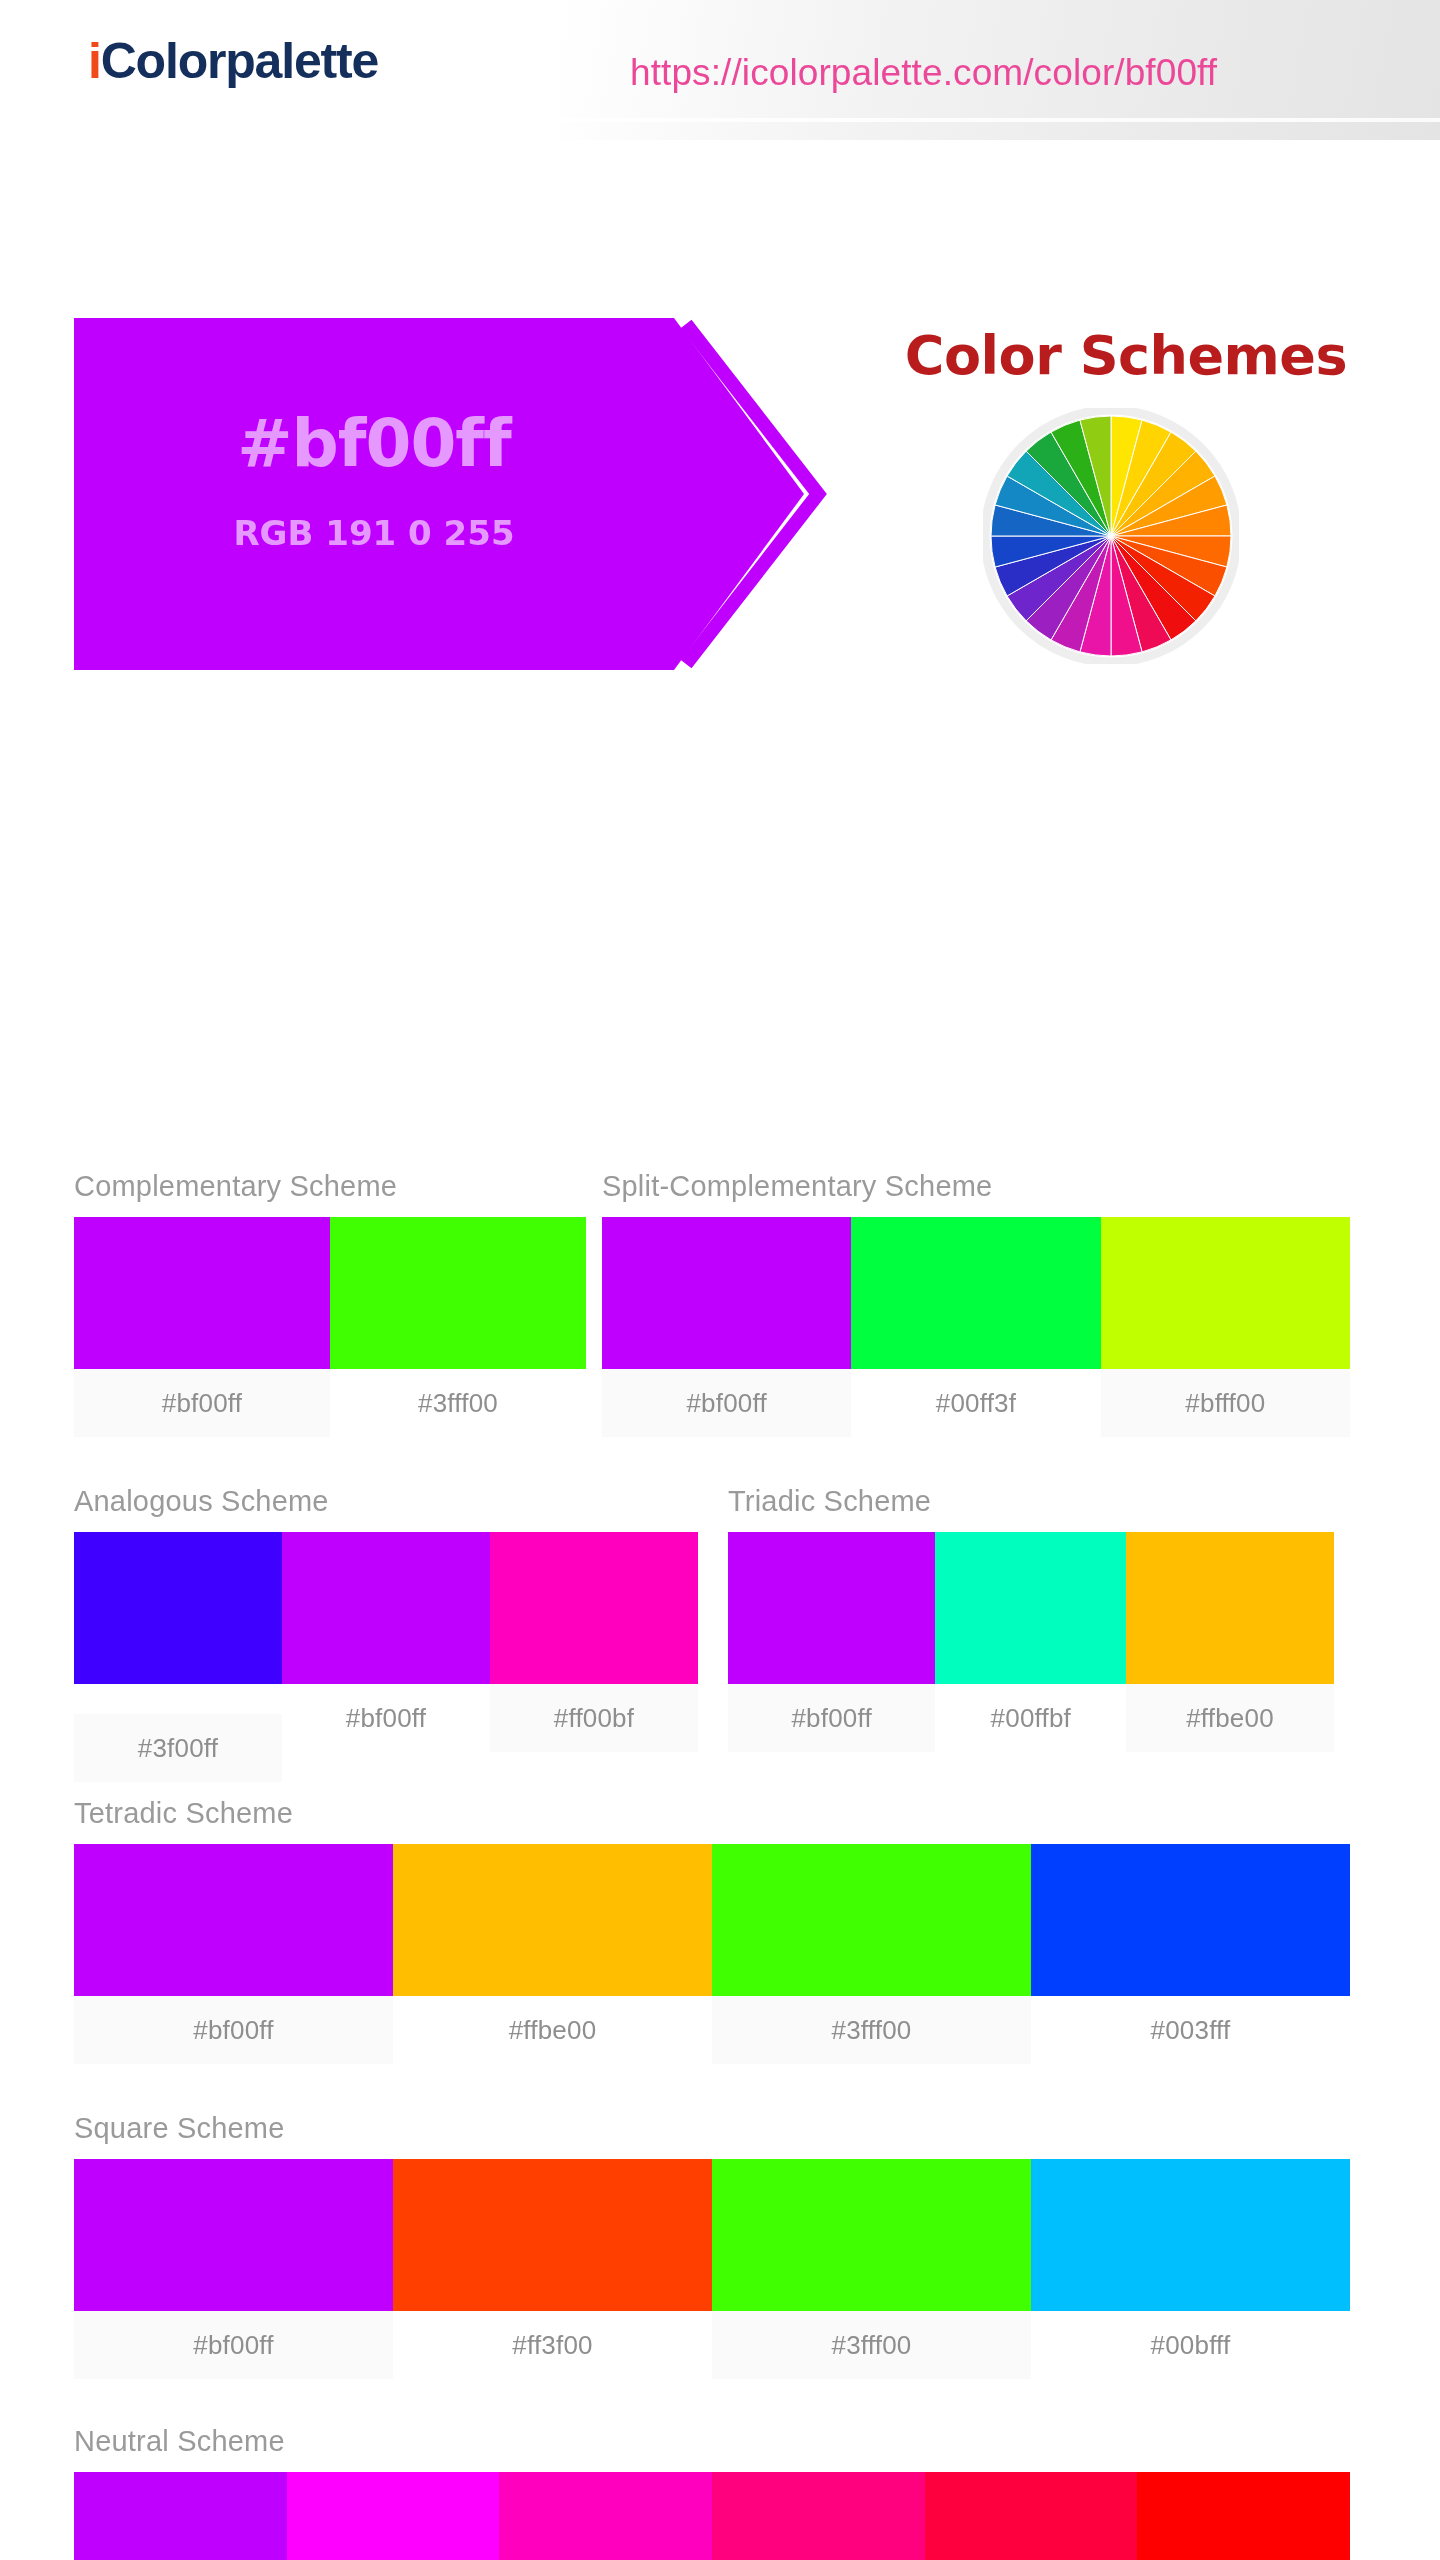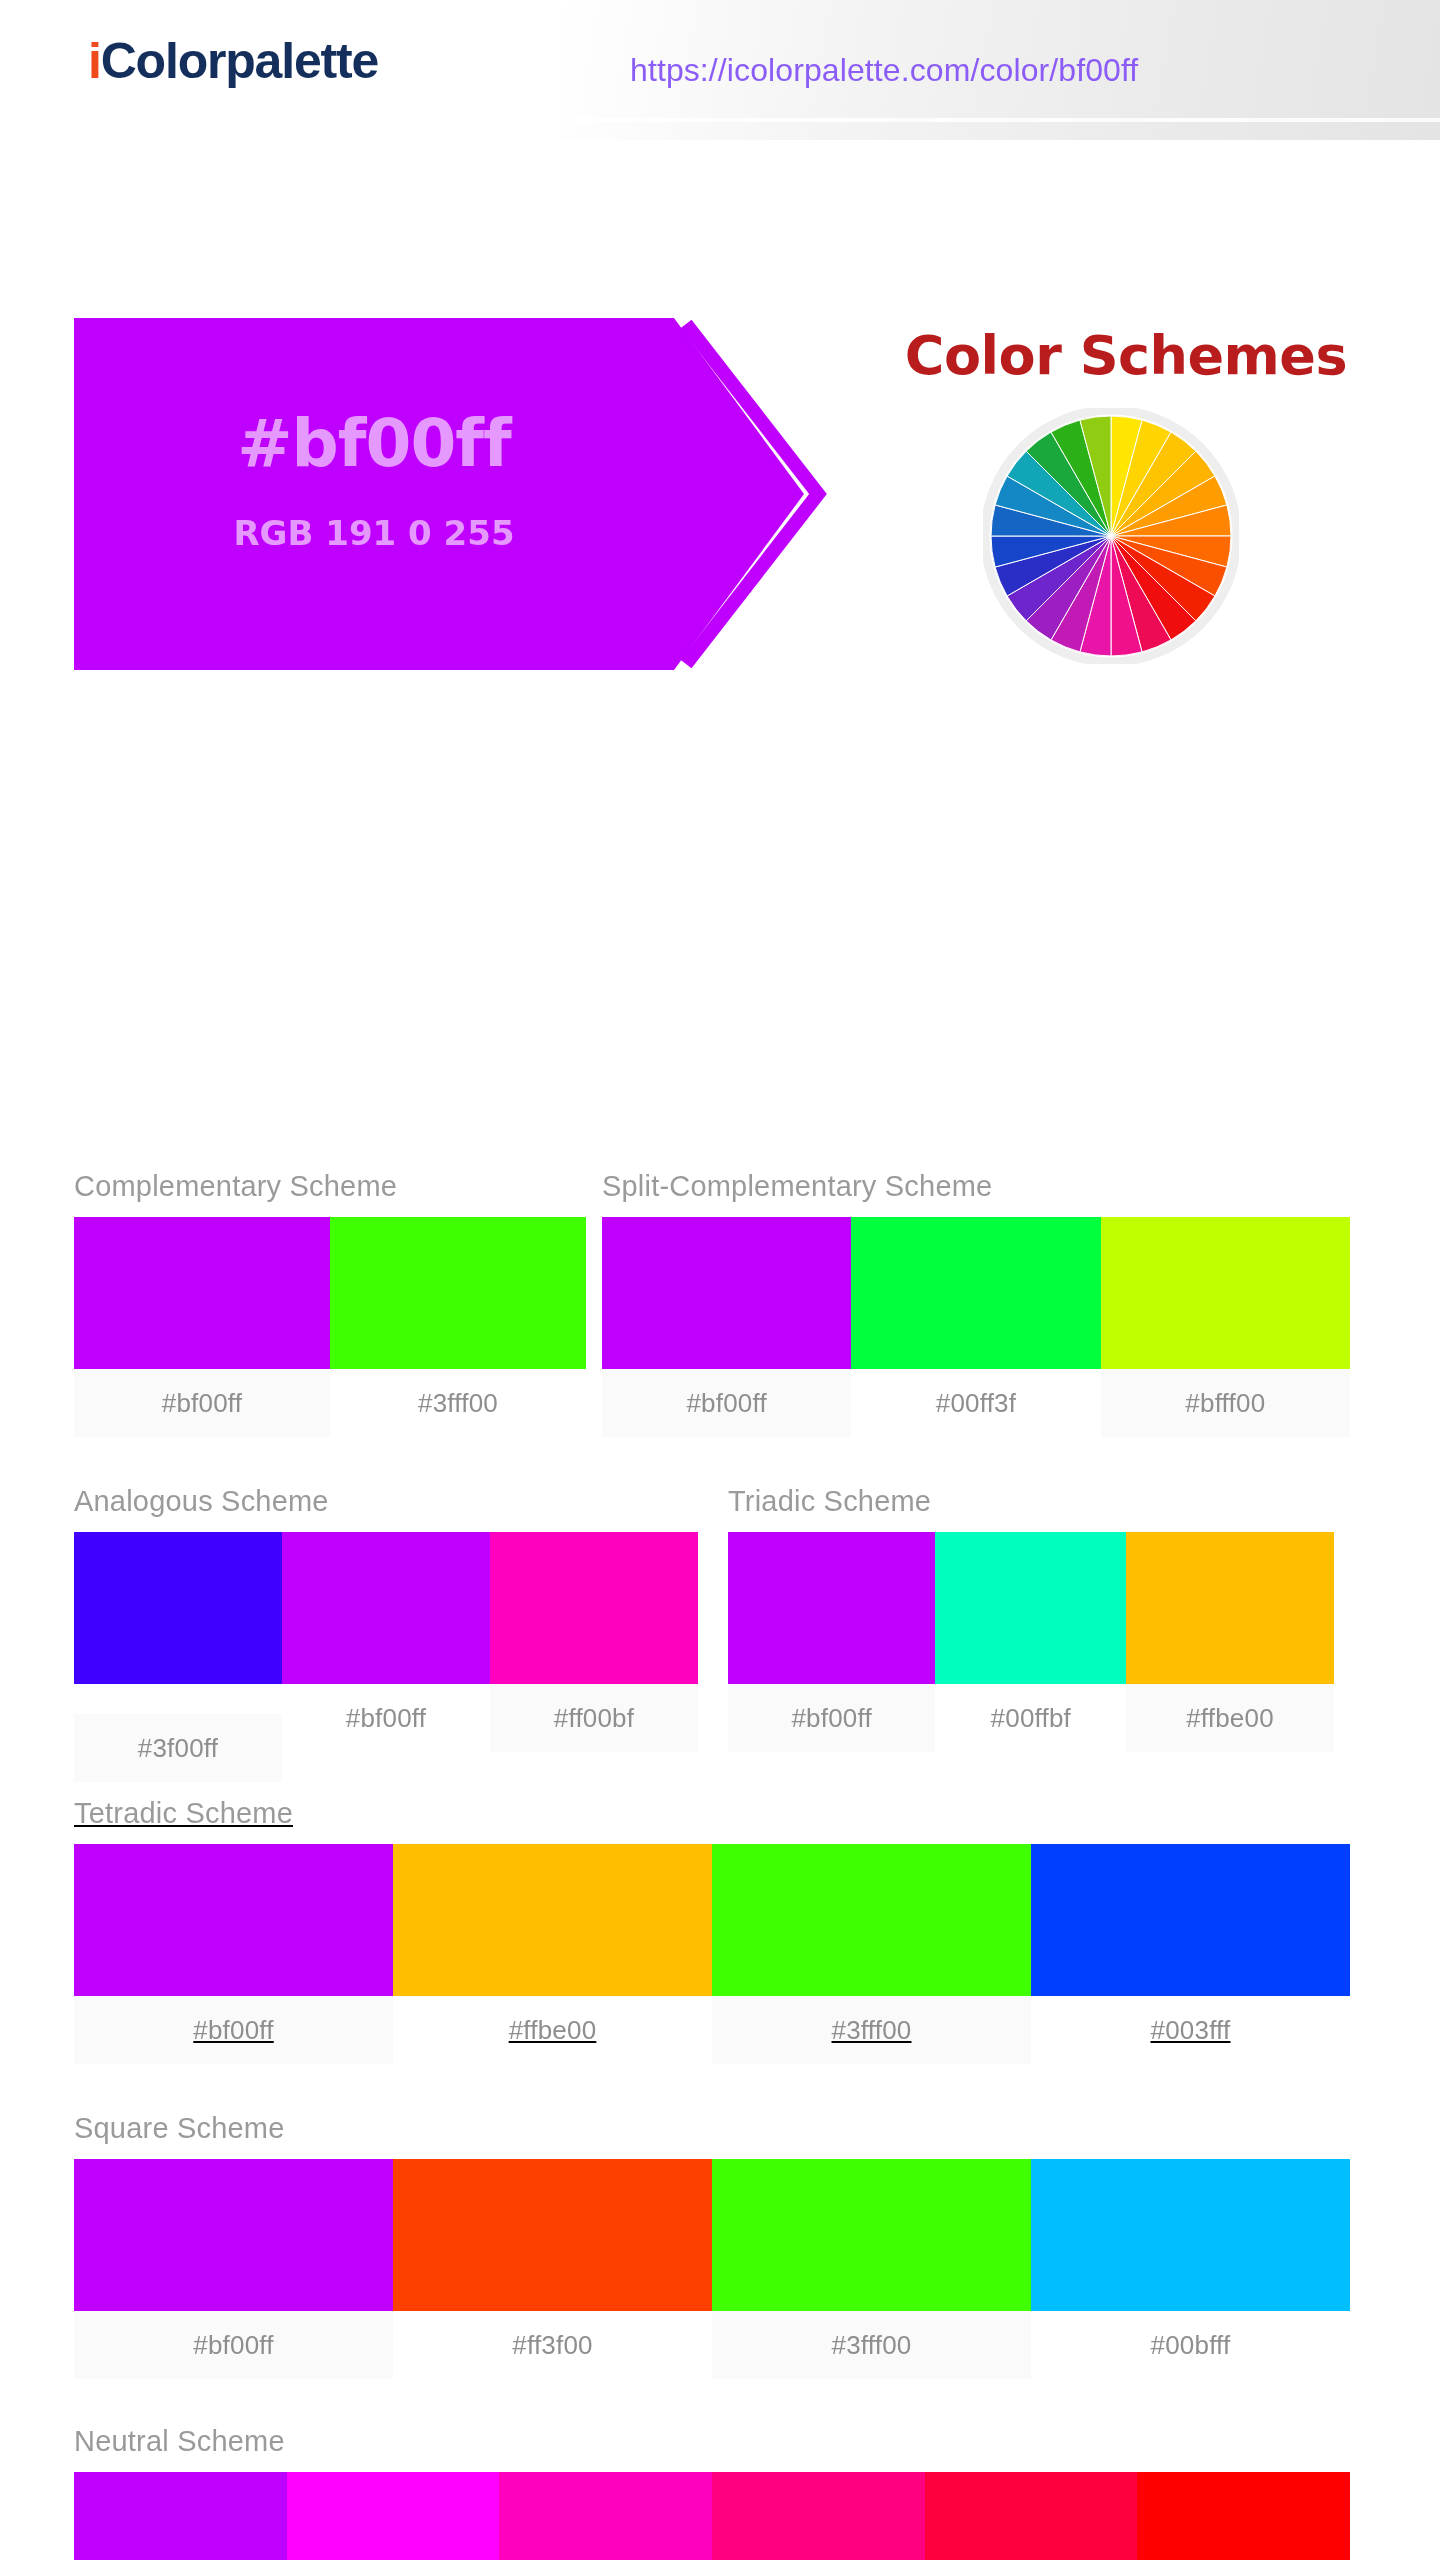--- a/index.html
+++ b/index.html
@@ -42,22 +42,22 @@
     letter-spacing: -1.2px;
     line-height: 62px;
     white-space: nowrap;
     z-index: 3;
   }
   .logo-i { color: #f0491a; }
   .logo-rest { color: #152f5c; }
   .header-url {
     position: absolute;
     left: 630px; top: 52px;
-    font-size: 32px;
-    color: #8b5cf6;
+    font-size: 37px;
+    color: #ec4899;
     letter-spacing: 0.1px;
     white-space: nowrap;
     z-index: 3;
   }
 
   
   .hero {
     position: relative;
     width: 1440px;
     height: 400px;
@@ -276,21 +276,21 @@
         <div class="swatch" style="width: 191px;">
           <div class="swatch-color" style="background: rgb(0, 255, 191);"></div>
           <div class="swatch-label plain">#00ffbf</div>
         </div>
         <div class="swatch" style="width: 207.333px;">
           <div class="swatch-color" style="background: rgb(255, 190, 0);"></div>
           <div class="swatch-label alt">#ffbe00</div>
         </div>
       </div>
     </div>
-    <div class="scheme" style="left: 74px; top: 1257px; width: 1276px; text-decoration: underline;">
+    <div class="scheme" style="left: 74px; top: 1257px; width: 1276px;">
       <div class="scheme-title">Tetradic Scheme</div>
       <div class="swatch-row">
         <div class="swatch" style="width: 319px;">
           <div class="swatch-color" style="background: rgb(191, 0, 255);"></div>
           <div class="swatch-label alt">#bf00ff</div>
         </div>
         <div class="swatch" style="width: 319px;">
           <div class="swatch-color" style="background: rgb(255, 190, 0);"></div>
           <div class="swatch-label plain">#ffbe00</div>
         </div>

